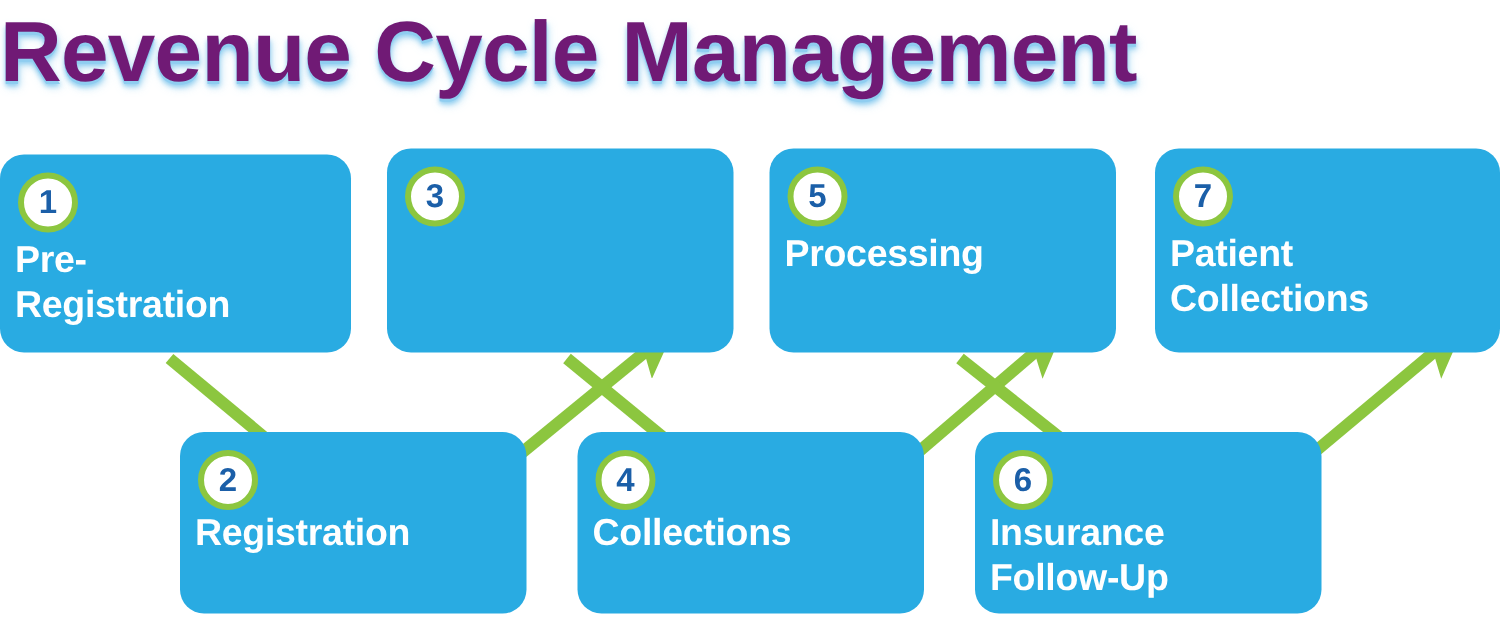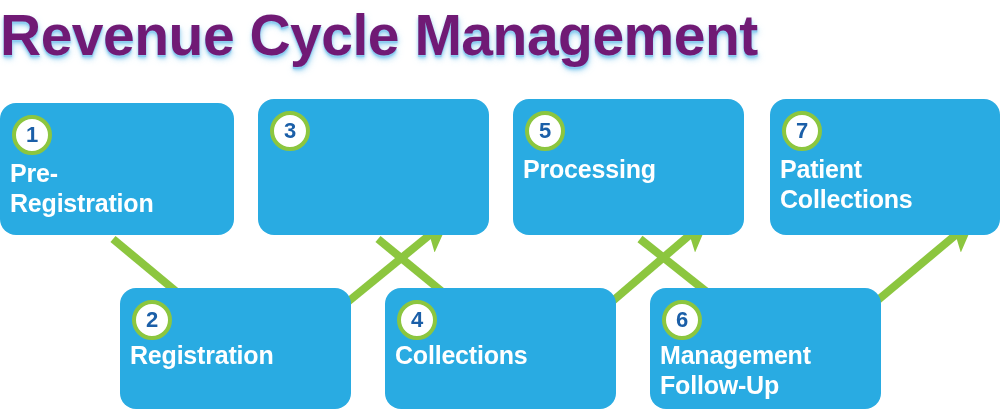--- a/index.html
+++ b/index.html
@@ -159,18 +159,18 @@
   <div class="step-box bottom-row" id="box-4">
     <div class="step-badge">4</div>
     <div class="step-label">
       <div>Collections</div>
     </div>
   </div>
 
   <div class="step-box bottom-row" id="box-6">
     <div class="step-badge">6</div>
     <div class="step-label">
-      <div>Management</div>
+      <div>Insurance</div>
       <div>Follow-Up</div>
     </div>
   </div>
 
 </div>
 
 </body></html>

